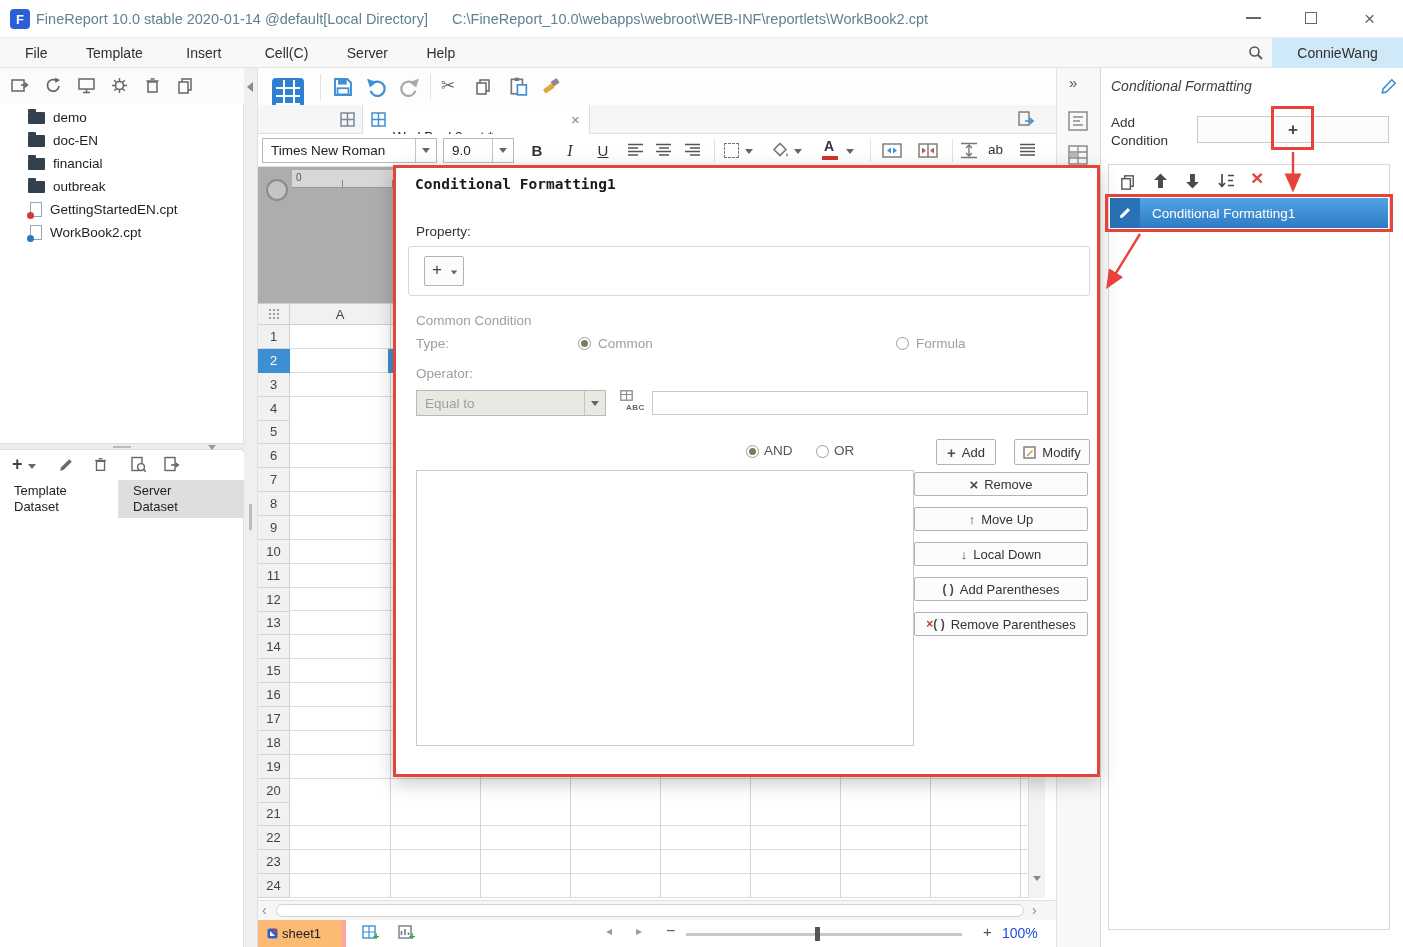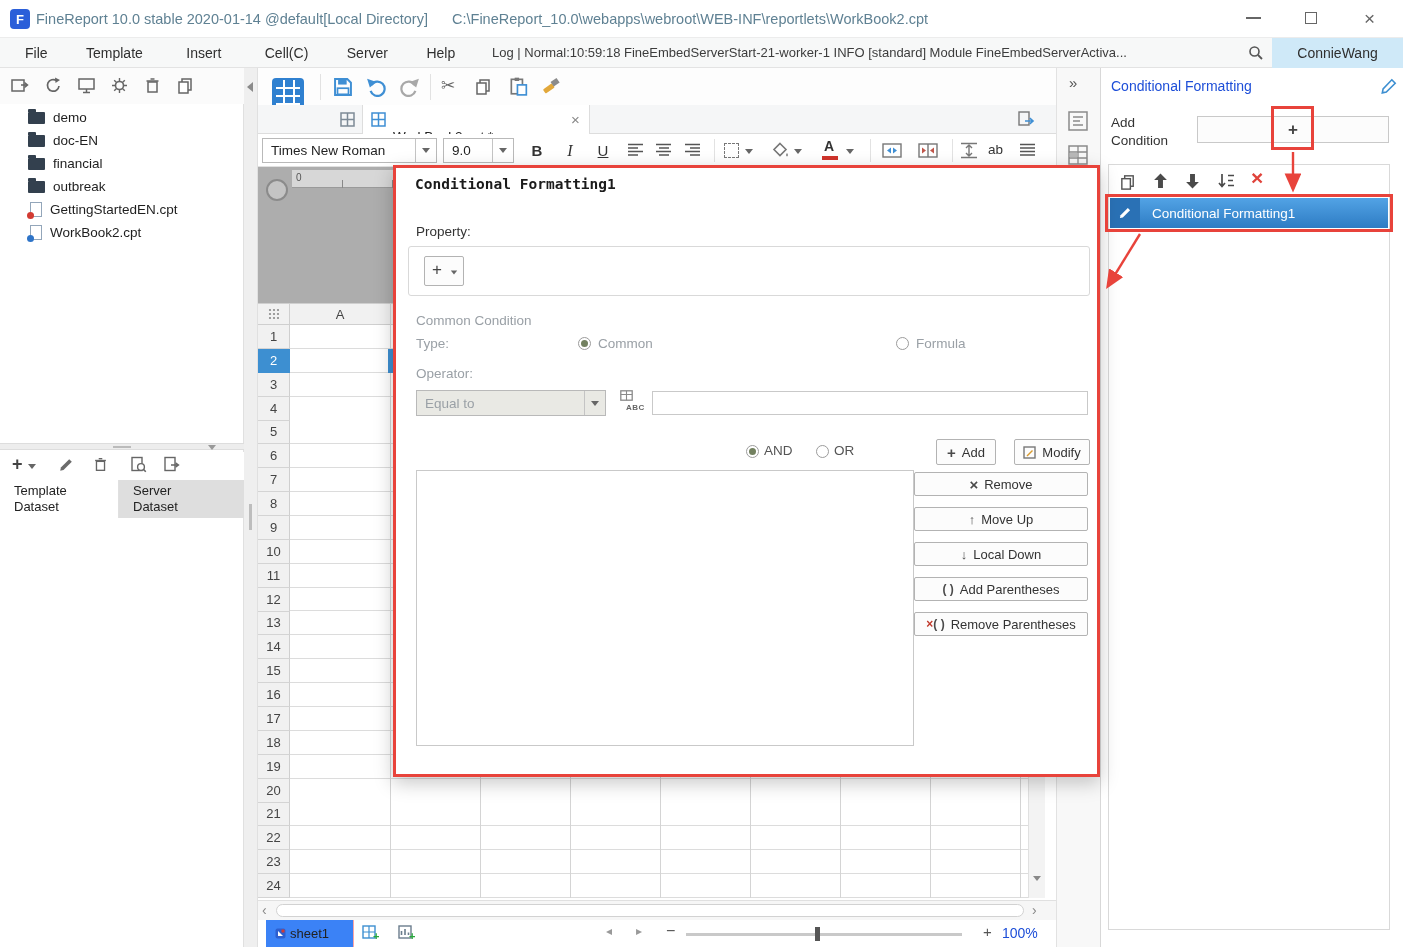--- a/index.html
+++ b/index.html
@@ -91,21 +91,20 @@
 
   <div class="abs" id="menubar">
     <div class="abs" style="left:8px;top:0;">
       <span class="menu-item">File</span>
       <span class="menu-item">Template</span>
       <span class="menu-item" style="padding:0 22px;">Insert</span>
       <span class="menu-item">Cell(C)</span>
       <span class="menu-item">Server</span>
       <span class="menu-item">Help</span>
     </div>
-    <div class="abs txt" id="logtext">Log | Normal:10:59:18 FineEmbedServerStart-21-worker-1 INFO [standard] Module FineEmbedServerActiva...</div>
     <svg class="abs" style="left:1248px;top:7px;" width="16" height="16" viewBox="0 0 16 16">
       <circle cx="6.5" cy="6.5" r="4.5" fill="none" stroke="#555" stroke-width="1.6"></circle>
       <line x1="10" y1="10" x2="14" y2="14" stroke="#555" stroke-width="1.8"></line>
     </svg>
     <div class="abs" id="userbox">ConnieWang</div>
   </div>
 
   <div class="abs" style="left:0;top:68px;width:244px;height:879px;background:#fff;border-right:1px solid #e0e0e0;">
     <div class="abs" id="left-toolbar" style="left:0;top:0;">
       <svg class="lt-icon" style="left:10px;" width="19" height="19" viewBox="0 0 19 19">
@@ -381,21 +380,21 @@
   <div class="abs" style="left:1028px;top:303px;width:17px;height:595px;background:#f3f3f3;border-left:1px solid #e0e0e0;">
     <div class="abs" style="left:4px;top:578px;"><span class="tri-down" style="border-top-color:#888;"></span></div>
   </div>
 
   <div class="abs" style="left:258px;top:900px;width:798px;height:20px;background:#f6f6f6;border-top:1px solid #e0e0e0;">
     <span class="abs" style="left:4px;top:1px;font-size:14px;color:#888;">‹</span>
     <div class="abs" style="left:18px;top:3px;width:748px;height:13px;background:#fff;border:1px solid #d2d2d2;border-radius:7px;"></div>
     <span class="abs" style="left:774px;top:1px;font-size:14px;color:#888;">›</span>
   </div>
   <div class="abs" style="left:258px;top:920px;width:798px;height:27px;background:#fff;">
-    <div class="abs" style="left:8px;top:0;width:88px;height:27px;background:#3b82f6;border-right:1px solid #fca5a5;">
+    <div class="abs" style="left:0;top:0;width:88px;height:27px;background:#fdba74;border-right:4px solid #fca5a5;">
       <svg class="abs" style="left:9px;top:8px;" width="11" height="11" viewBox="0 0 11 11">
           <rect x="0.5" y="0.5" width="10" height="10" rx="2" fill="#2d5fd0"></rect>
           <path d="M3 8 L3 3 L8 8 Z" fill="#fff"></path>
           <rect x="6.5" y="1.5" width="3" height="3" fill="#d23b33"></rect>
         </svg>
       <span class="abs txt" style="left:24px;top:0;line-height:27px;font-size:13px;color:#222;">sheet1</span>
     </div>
     <div class="abs" style="left:104px;top:5px;width:20px;height:17px;">
       <svg width="14" height="14" viewBox="0 0 14 14">
           <rect x="1" y="1" width="12" height="12" fill="none" stroke="#3d8fd1" stroke-width="1.4"></rect>
@@ -426,21 +425,21 @@
         <path d="M6 7 h10 M6 11 h7 M6 15 h10" stroke="#8a8a8a" stroke-width="1.5"></path>
       </svg>
     <svg class="abs" style="left:10px;top:76px;" width="22" height="22" viewBox="0 0 22 22">
         <rect x="2" y="2" width="18" height="18" fill="none" stroke="#8a8a8a" stroke-width="1.5"></rect>
         <path d="M2 8 h18 M2 14 h18 M11 2 v18" stroke="#8a8a8a" stroke-width="1.3"></path>
         <rect x="2.8" y="8.8" width="7.4" height="4.4" fill="#b8b8b8"></rect>
       </svg>
   </div>
 
   <div class="abs" id="right-panel">
-    <span class="abs txt" style="left:10px;top:10px;font-size:14px;color:#1d4ed8;">Conditional Formatting</span>
+    <span class="abs txt" style="left:10px;top:10px;font-size:14px;color:#404040;font-style:italic;">Conditional Formatting</span>
     <svg class="abs" style="left:280px;top:10px;" width="16" height="16" viewBox="0 0 16 16">
         <path d="M10.8 1.8 l3.4 3.4 -8.9 8.9 -4 .8 .8-4z" fill="none" stroke="#3d8fd1" stroke-width="1.6"></path>
       </svg>
     <span class="abs" style="left:10px;top:46px;width:78px;font-size:13.5px;color:#333;line-height:18px;">Add Condition</span>
     <div class="abs" style="left:96px;top:48px;width:192px;height:27px;background:#fcfcfc;border:1px solid #c9c9c9;display:flex;align-items:center;justify-content:center;">
       <span style="font-size:17px;color:#444;font-weight:bold;">+</span>
     </div>
   </div>
 
   <div class="abs" id="cf-list">

